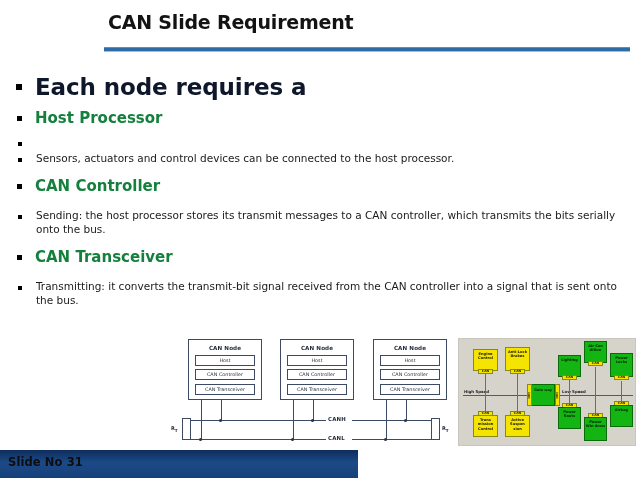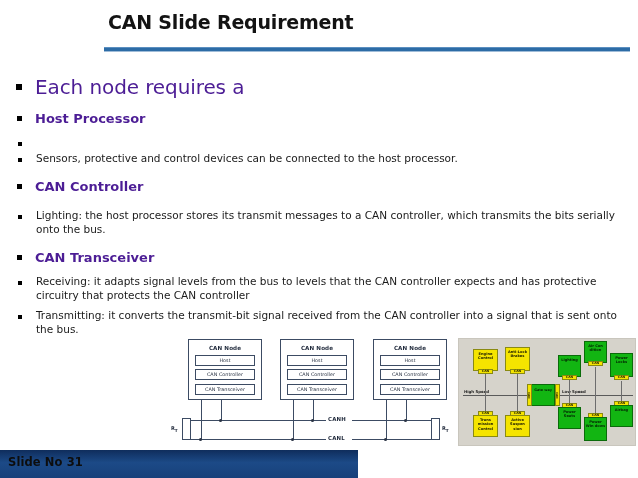--- a/index.html
+++ b/index.html
@@ -62,39 +62,39 @@
     margin: 0 0 0 0;
     padding: 0;
   }
   .lvl1 .bullet {
     width: 6px; height: 6px;
     margin-left: 16px;
     margin-top: 12px;
     margin-right: 13px;
   }
   .lvl1 .txt {
-    font-size: 20px;
-    font-weight: 400;
+    font-size: 23px;
+    font-weight: 700;
     line-height: 30px;
-    color: #4c1d95;
+    color: #0f172a;
     letter-spacing: -0.1px;
   }
 
   
   .lvl2 .bullet {
     width: 5px; height: 5px;
     margin-left: 17px;
     margin-top: 9px;
     margin-right: 13px;
   }
   .lvl2 .txt {
-    font-size: 13px;
+    font-size: 15px;
     font-weight: 700;
     line-height: 23px;
-    color: #4c1d95;
+    color: #15803d;
   }
 
   
   .lvl3 .bullet {
     width: 4px; height: 4px;
     margin-left: 18px;
     margin-top: 7px;
     margin-right: 14px;
   }
   .lvl3 .txt {
@@ -314,45 +314,41 @@
     <span class="bullet"></span>
     <span class="txt">Host Processor</span>
   </div>
   <div class="gap-s"></div>
   <div class="row lvl3">
     <span class="bullet"></span>
   </div>
   <div class="gap-s"></div>
   <div class="row lvl3">
     <span class="bullet"></span>
-    <span class="txt">Sensors, protective and control devices can be connected to the host processor.</span>
+    <span class="txt">Sensors, actuators and control devices can be connected to the host processor.</span>
   </div>
   <div class="gap-m"></div>
 
   <div class="row lvl2">
     <span class="bullet"></span>
     <span class="txt">CAN Controller</span>
   </div>
   <div class="gap-s"></div>
   <div class="gap-s"></div>
   <div class="row lvl3">
     <span class="bullet"></span>
-    <span class="txt">Lighting: the host processor stores its transmit messages to a CAN controller, which transmits the bits serially onto the bus.</span>
+    <span class="txt">Sending: the host processor stores its transmit messages to a CAN controller, which transmits the bits serially onto the bus.</span>
   </div>
   <div class="gap-m"></div>
 
   <div class="row lvl2">
     <span class="bullet"></span>
     <span class="txt">CAN Transceiver</span>
   </div>
   <div class="gap-s"></div>
-  <div class="row lvl3">
-    <span class="bullet"></span>
-    <span class="txt">Receiving: it adapts signal levels from the bus to levels that the CAN controller expects and has protective circuitry that protects the CAN controller</span>
-  </div>
   <div class="gap-s"></div>
   <div class="row lvl3">
     <span class="bullet"></span>
     <span class="txt">Transmitting: it converts the transmit-bit signal received from the CAN controller into a signal that is sent onto the bus.</span>
   </div>
 </div>
 
 <div id="diagrams">
 
   <div id="fig-bus">

